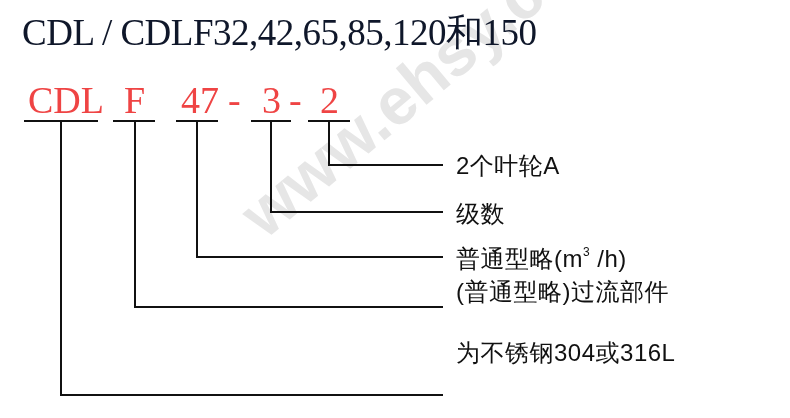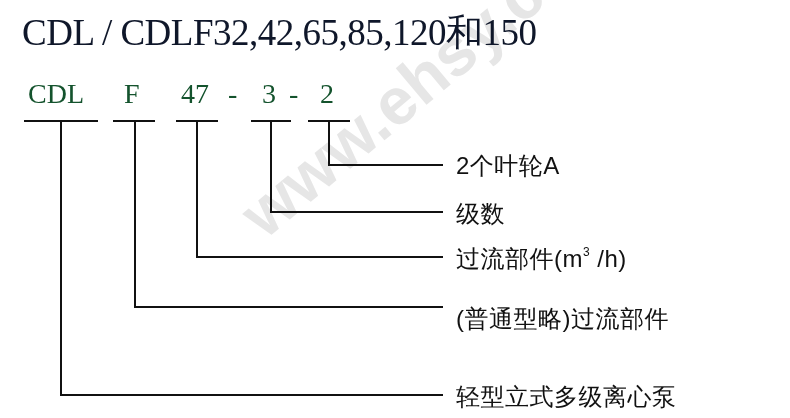--- a/index.html
+++ b/index.html
@@ -1,18 +1,18 @@
 <!DOCTYPE html>
 <html><head>
 <meta charset="utf-8">
 <style>
   html,body{margin:0;padding:0;background:#ffffff;}
   #root{position:relative;width:790px;height:418px;overflow:hidden;background:#fff;color:#111;}
   .title{position:absolute;left:22px;top:8px;font-family:Liberation Serif, serif;font-size:37px;letter-spacing:-0.5px;color:#0f172a;white-space:nowrap;}
-  .code{position:absolute;top:78px;font-family:"Liberation Serif",serif;font-size:28px;color:#14532d;white-space:nowrap;}
+  .code{position:absolute;top:78px;font-family:"Liberation Serif",serif;font-size:38px;color:#ef4444;white-space:nowrap;}
   .lbl{position:absolute;left:456px;font-family:Liberation Sans, sans-serif;font-size:24px;color:#111;white-space:nowrap;letter-spacing:0.5px;}
   .watermark{position:absolute;left:250px;top:185px;font-family:"Liberation Sans",sans-serif;font-weight:bold;font-size:66px;color:#e6e6e6;transform:rotate(-40deg);transform-origin:left center;white-space:nowrap;}
   svg{position:absolute;left:0;top:0;}
   sup{font-size:12px;vertical-align:top;position:relative;top:2px;}
 </style>
 </head>
 <body>
 
 <div id="root">
   <div class="watermark">www.ehsy.com</div>
@@ -39,16 +39,16 @@
       <polyline points="329,121 329,165 443,165"></polyline>
       <polyline points="271,121 271,212 443,212"></polyline>
       <polyline points="197,121 197,257 443,257"></polyline>
       <polyline points="135,121 135,307 443,307"></polyline>
       <polyline points="61,121 61,395 443,395"></polyline>
     </g>
   </svg>
 
   <div class="lbl" style="top:150px;">2个叶轮A</div>
   <div class="lbl" style="top:198px;text-align:right;">级数</div>
-  <div class="lbl" style="top:243px;"><span>过流部件(m</span><sup>3</sup><span> /h)</span></div>
-  <div class="lbl" style="top:303px;text-align:center;">(普通型略)过流部件</div>
-  <div class="lbl" style="top:381px;">轻型立式多级离心泵</div>
+  <div class="lbl" style="top:243px;"><span>普通型略(m</span><sup>3</sup><span> /h)</span></div>
+  <div class="lbl" style="top:276px;text-align:center;">(普通型略)过流部件</div>
+  <div class="lbl" style="top:337px;">为不锈钢304或316L</div>
 </div>
 
 </body></html>

